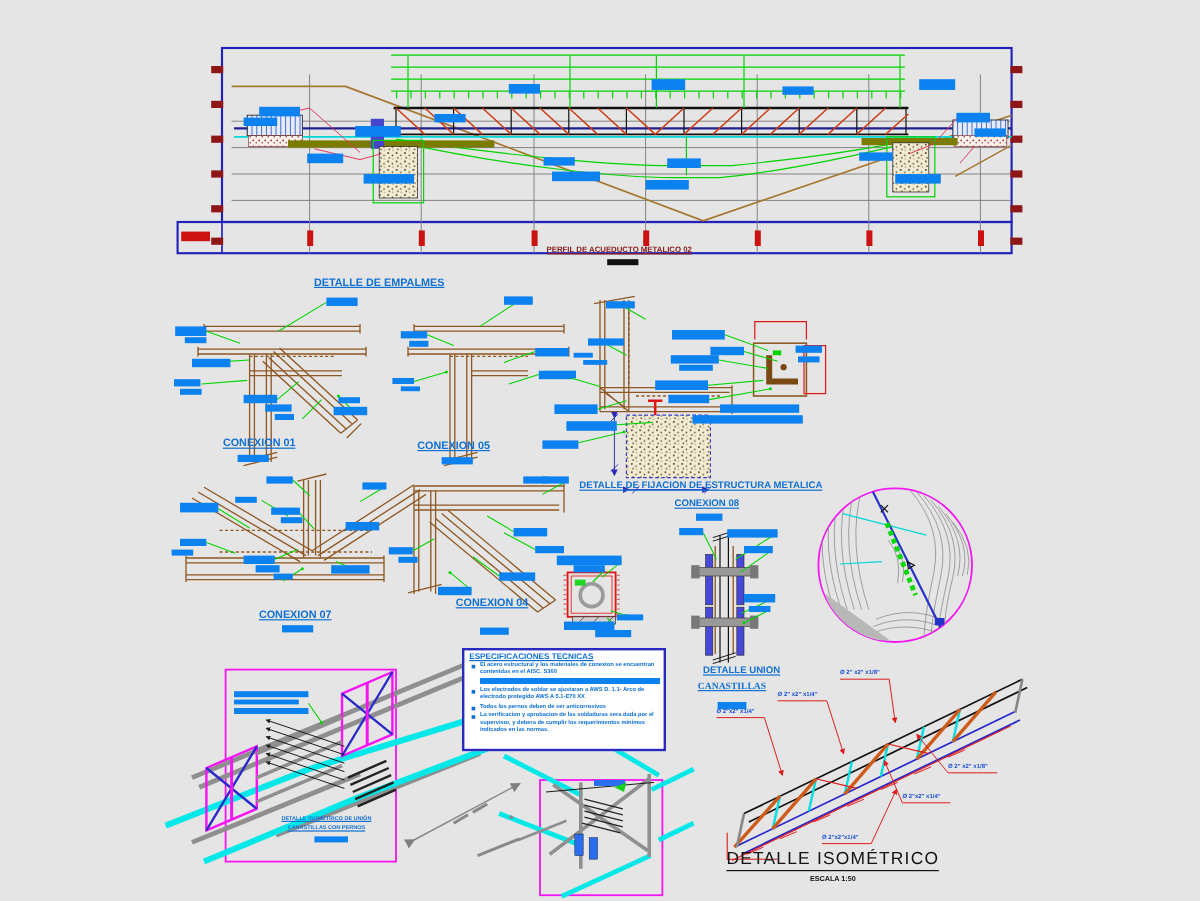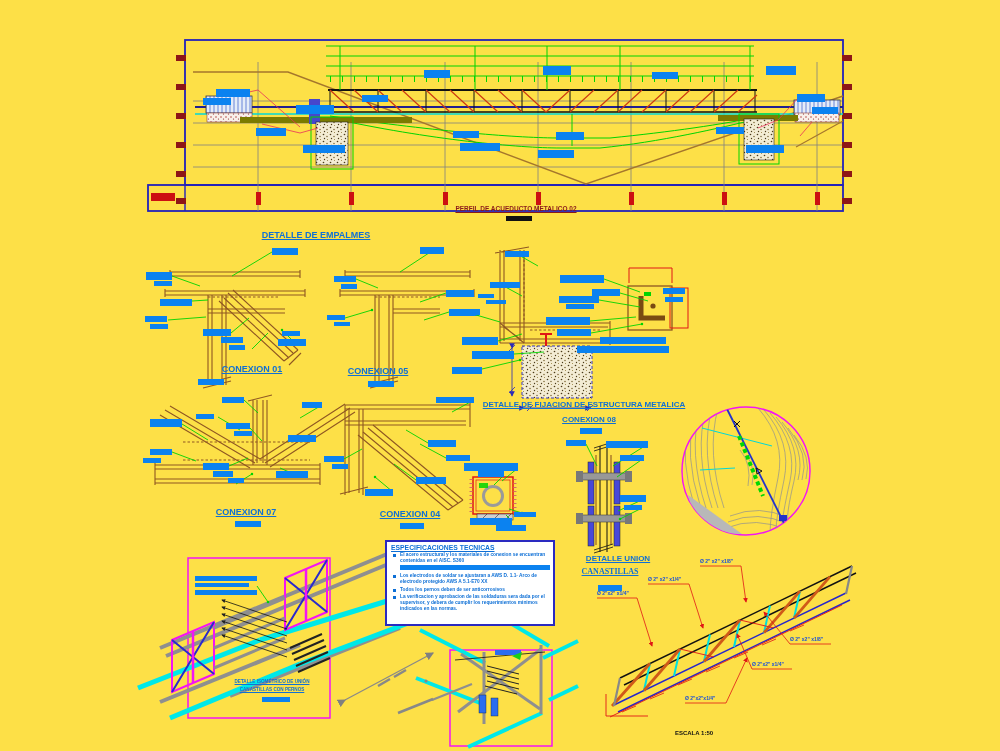--- a/index.html
+++ b/index.html
@@ -1,16 +1,16 @@
 <!DOCTYPE html>
 <html><head>
 <meta charset="utf-8">
 <style>
   html,body{margin:0;padding:0;background:#fff;}
-  .canvas{position:relative;width:1000px;height:751px;background:#fde047;overflow:hidden;
+  .canvas{position:relative;width:1000px;height:751px;background:#e5e5e5;overflow:hidden;
           font-family:"Liberation Sans",sans-serif;}
   svg{position:absolute;left:0;top:0;}
   
   .lb{fill:#0b82f0;}
   .gl{stroke:#00d400;stroke-width:.9;fill:none;}
   .grn{stroke:#00d400;fill:none;}
   .bn{stroke:#8f5722;stroke-width:1.1;fill:none;}
   .blk{stroke:#111;fill:none;}
   .red{stroke:#e01616;fill:none;}
   .dsh{stroke-dasharray:2.5 2;}
@@ -500,30 +500,31 @@
     <path d="M597,598H637 M637,598L652,646" marker-end="url(#ra)"></path>
     <path d="M831,644H790 M790,644L764,612" marker-end="url(#ra)"></path>
     <path d="M792,669H752 M752,669L737,634" marker-end="url(#ra)"></path>
     <path d="M685,703H726 M726,703L747,658" marker-end="url(#ra)"></path>
   </g>
 </g>
 </svg>
 
 <div class="t mar s65 u ctr" style="left:516px;top:205px;">PERFIL DE ACUEDUCTO METALICO 02</div>
 <div class="t s9 u ctr" style="left:316px;top:230px;">DETALLE DE EMPALMES</div>
-<div class="t s9 u ctr" style="left:216px;top:364px;margin-left:36px;">CONEXION 01</div>
+<div class="t s9 u ctr" style="left:216px;top:364px;">CONEXION 01</div>
 <div class="t s9 u ctr" style="left:378px;top:366px;">CONEXION 05</div>
 <div class="t s9 u ctr" style="left:246px;top:507px;">CONEXION 07</div>
-<div class="t s9 u ctr" style="left:410px;top:509px;">CONEXION 04</div>
+<div class="t s9 u ctr" style="left:410px;top:497px;">CONEXION 04</div>
 <div class="t s8 u ctr" style="left:584px;top:400px;">DETALLE DE FIJACION DE ESTRUCTURA METALICA</div>
 <div class="t s8 u ctr" style="left:589px;top:415px;">CONEXION 08</div>
 <div class="t s8 u ctr" style="left:610px;top:554px;padding-left:16px;">DETALLE UNION</div>
 <div class="t s8 u ctr" style="left:610px;top:567px;font-family:Liberation Serif, serif;">CANASTILLAS</div>
 <div class="t s46 u ctr" style="left:272px;top:679px;">DETALLE ISOMÉTRICO DE UNIÓN</div>
 <div class="t s46 u ctr" style="left:272px;top:687px;">CANASTILLAS CON PERNOS</div>
+<div class="t ctr isoTitle" style="left:694px;top:708px;">DETALLE ISOMÉTRICO</div>
 <div class="t bk ctr" style="left:694px;top:730px;font-size:6px;">ESCALA 1:50</div>
 
 <div class="co" style="left:700px;top:558px;">Ø 2" x2" x1/8"</div>
 <div class="co" style="left:648px;top:576px;">Ø 2" x2" x1/4"</div>
 <div class="co" style="left:597px;top:590px;">Ø 2"x2" x1/4"</div>
 <div class="co" style="left:790px;top:636px;">Ø 2" x2" x1/8"</div>
 <div class="co" style="left:752px;top:661px;">Ø 2"x2" x1/4"</div>
 <div class="co" style="left:685px;top:695px;">Ø 2"x2"x1/4"</div>
 
 <div class="specs">

